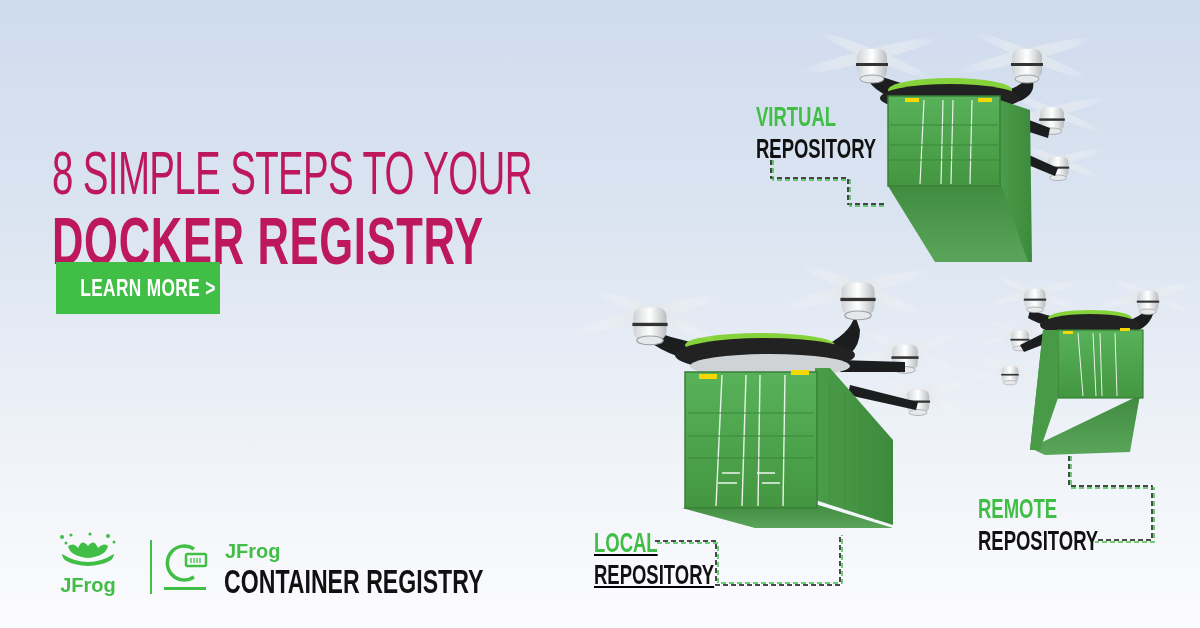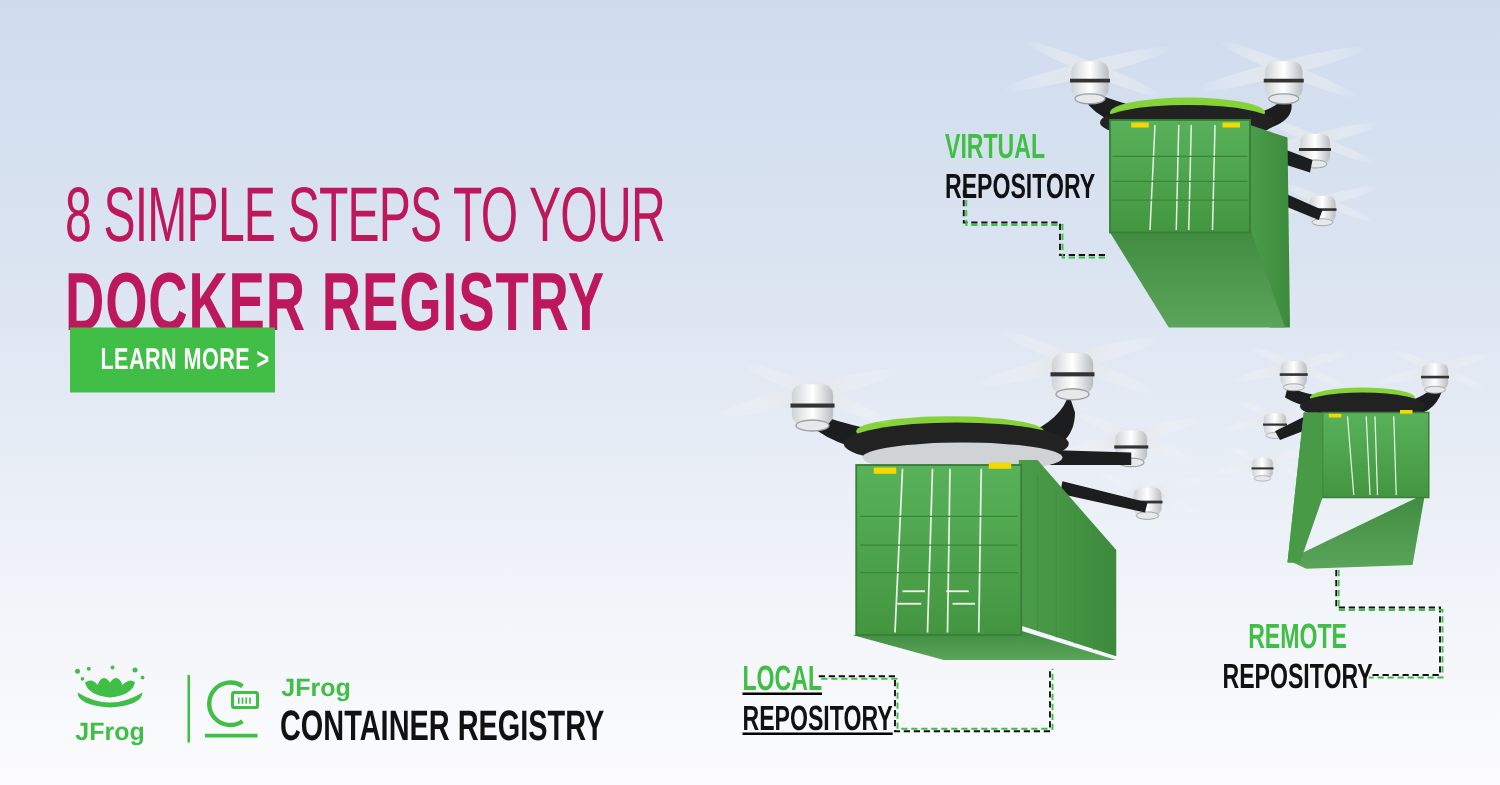--- a/index.html
+++ b/index.html
@@ -218,21 +218,21 @@
 </button>
 
 <div class="label cond" style="left:716px; top:102px;margin-left:40px;">
   <span class="green">VIRTUAL</span>
   <span class="black">REPOSITORY</span>
 </div>
 <div class="label cond" style="left:594px; top:528px;text-decoration:underline;">
   <span class="green">LOCAL</span>
   <span class="black">REPOSITORY</span>
 </div>
-<div class="label cond" style="left:978px; top:494px;text-align:center;">
+<div class="label cond" style="left:978px; top:494px;">
   <span class="green">REMOTE</span>
   <span class="black">REPOSITORY</span>
 </div>
 
 <div class="logo-area">
   <svg class="jfrog-logo" viewBox="0 0 64 64" xmlns="http://www.w3.org/2000/svg">
     <g fill="#40be46">
       <circle cx="6" cy="5" r="2"></circle>
         <circle cx="15" cy="3" r="1.6"></circle>
         <circle cx="34" cy="2" r="1.6"></circle>

